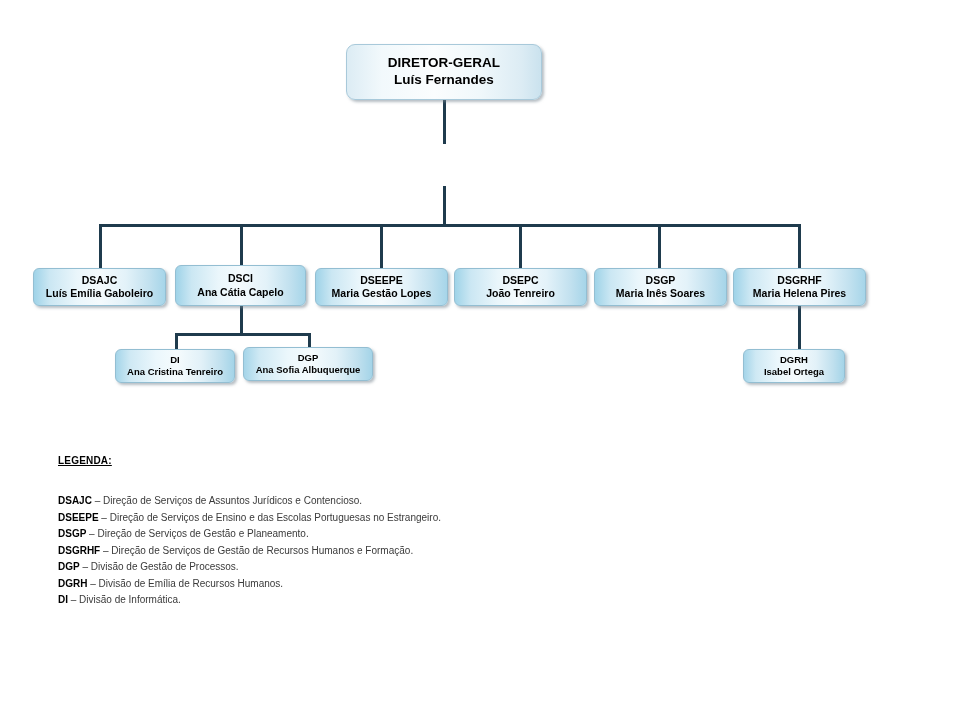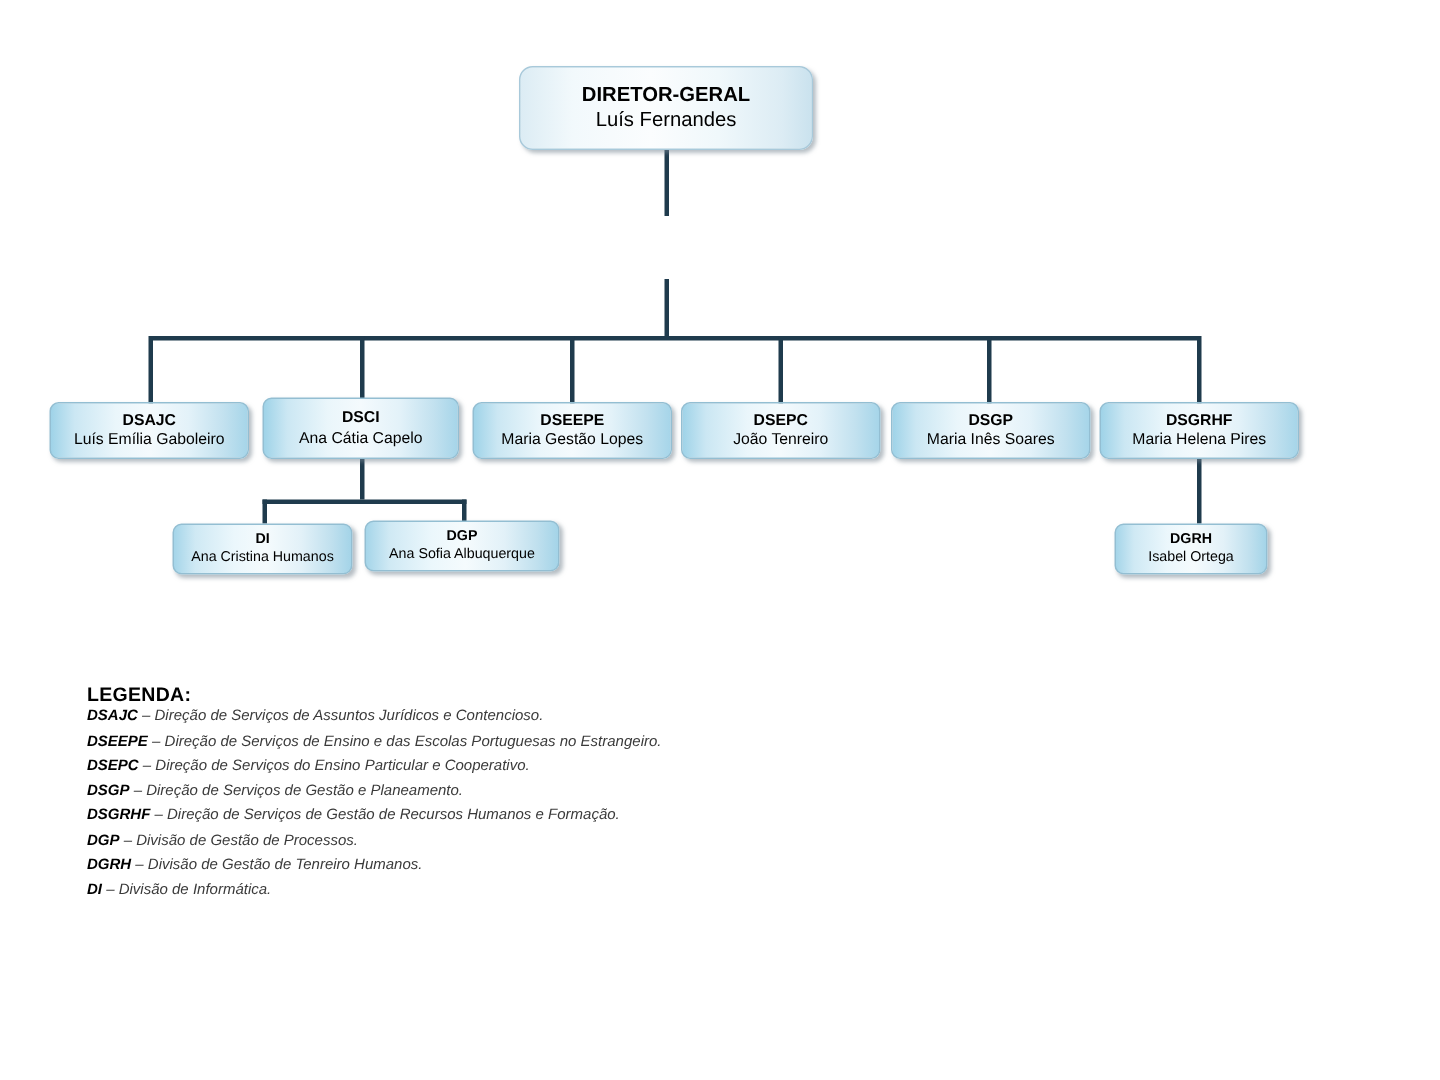--- a/index.html
+++ b/index.html
@@ -45,21 +45,21 @@
     justify-content: center;
     text-align: center;
     line-height: 1.25;
     color: #000000;
     box-shadow: 2px 2px 3px rgba(120,135,145,0.55);
     background: linear-gradient(to right,
                 #cfe6f0 0%, #e8f4f9 14%, #f6fbfd 38%,
                 #eaf4f9 62%, #d6e9f2 86%, #c3dfed 100%);
   }
   .node .ttl { font-weight: bold; }
-  .node .sub { font-weight: normal; }
+  .node .sub { font-weight: bold; }
 
   
   .node.lvl1, .node.lvl2 {
     border-radius: 9px;
     font-size: 13.5px;
     border-color: #a8c9da;
     background: linear-gradient(to right,
                 #dcecf4 0%, #f2f9fc 18%, #fbfdfe 45%,
                 #f0f8fb 68%, #dcecf4 90%, #cae2ee 100%);
   }
@@ -88,30 +88,30 @@
   #legend {
     position: absolute;
     left: 58px;
     top: 455px;
     width: 620px;
     font-size: 10px;
     color: #2b2b2b;
   }
   #legend-title {
     font-weight: bold;
-    font-size: 13px;
-    color: #000000;
-    margin-bottom: 0;
+    font-size: 10px;
+    color: #000000;
+    margin-bottom: 27px;
     letter-spacing: .2px;
+    text-decoration: underline;
   }
   .legend-row {
     margin-bottom: 1.5px;
     white-space: nowrap;
     line-height: 1.5;
-    font-style: italic;
   }
   .legend-row .acr {
     font-weight: bold;
     color: #000000;
   }
   .legend-row .desc { color: #3a3a3a; }
 </style>
 </head>
 <body>
 
@@ -168,40 +168,39 @@
     <div class="sub">Maria Inês Soares</div>
   </div>
 
   <div class="node lvl3" style="left:733px; top:268px; width:133px; height:38px;">
     <div class="ttl">DSGRHF</div>
     <div class="sub">Maria Helena Pires</div>
   </div>
 
   <div class="node lvl4" style="left:115px; top:349px; width:120px; height:34px;">
     <div class="ttl">DI</div>
-    <div class="sub">Ana Cristina Humanos</div>
+    <div class="sub">Ana Cristina Tenreiro</div>
   </div>
 
   <div class="node lvl4" style="left:243px; top:347px; width:130px; height:34px;">
     <div class="ttl">DGP</div>
     <div class="sub">Ana Sofia Albuquerque</div>
   </div>
 
   <div class="node lvl4" style="left:743px; top:349px; width:102px; height:34px;">
     <div class="ttl">DGRH</div>
     <div class="sub">Isabel Ortega</div>
   </div>
 
 </div>
 
 <div id="legend">
   <div id="legend-title">LEGENDA:</div>
   <div id="legend-rows">
       <div class="legend-row"><span class="acr">DSAJC</span><span class="desc"> – Direção de Serviços de Assuntos Jurídicos e Contencioso.</span></div>
       <div class="legend-row"><span class="acr">DSEEPE</span><span class="desc"> – Direção de Serviços de Ensino e das Escolas Portuguesas no Estrangeiro.</span></div>
-      <div class="legend-row"><span class="acr">DSEPC</span><span class="desc"> – Direção de Serviços do Ensino Particular e Cooperativo.</span></div>
       <div class="legend-row"><span class="acr">DSGP</span><span class="desc"> – Direção de Serviços de Gestão e Planeamento.</span></div>
       <div class="legend-row"><span class="acr">DSGRHF</span><span class="desc"> – Direção de Serviços de Gestão de Recursos Humanos e Formação.</span></div>
       <div class="legend-row"><span class="acr">DGP</span><span class="desc"> – Divisão de Gestão de Processos.</span></div>
-      <div class="legend-row"><span class="acr">DGRH</span><span class="desc"> – Divisão de Gestão de Tenreiro Humanos.</span></div>
+      <div class="legend-row"><span class="acr">DGRH</span><span class="desc"> – Divisão de Emília de Recursos Humanos.</span></div>
       <div class="legend-row"><span class="acr">DI</span><span class="desc"> – Divisão de Informática.</span></div>
     </div>
 </div>
 
 </body></html>

